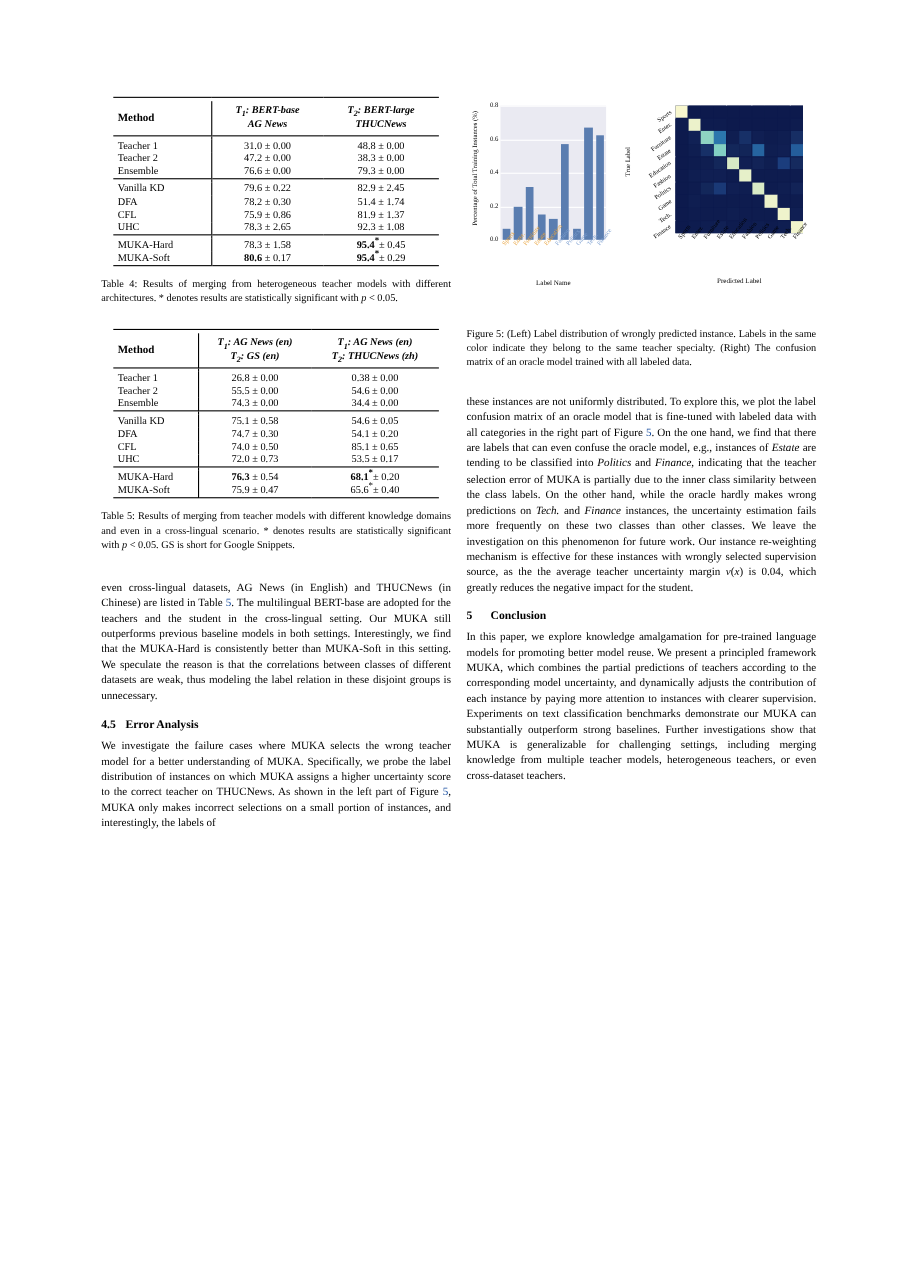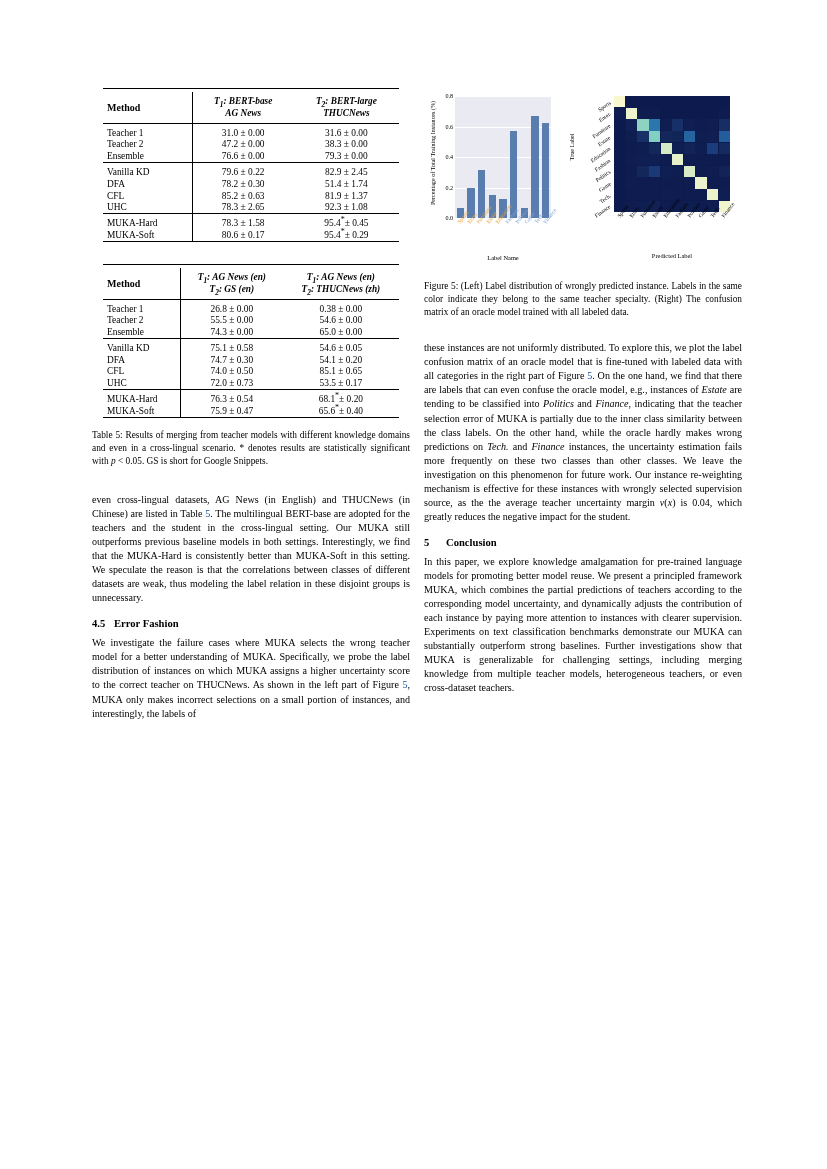--- a/index.html
+++ b/index.html
@@ -56,21 +56,21 @@
     font-weight: bold; font-size: 10px; text-align: left;
     padding-left: 4px !important; vertical-align: middle;
   }
   .hdr-col {
     font-weight: bold; font-style: italic; font-size: 9.3px;
     text-align: center; line-height: 12.4px; padding: 3px 2px 3px 2px !important;
   }
   .vline { border-left: 0.9px solid #000; }
   td.meth { text-align: left; padding: 0.9px 0 0.9px 4px !important; white-space: nowrap; }
   td.val  { text-align: center; padding: 0.9px 4px 0.9px 4px !important; white-space: nowrap; }
-  .bold { font-weight: normal; margin-top: 47px; }
+  .bold { font-weight: bold; margin-top: 47px; }
   sup.star { font-size: 8px; vertical-align: super; line-height: 0; }
   sub.t { font-size: 7.4px; vertical-align: sub; line-height: 0; font-style: italic; }
 
   
   .figure-wrap { position: relative; width: 318px; height: 180px; }
 
   
   .barchart { position: absolute; left: 0; top: 0; width: 150px; height: 180px; }
   .bc-ylabel {
     position: absolute; left: -53px; top: 62px; width: 124px;
@@ -149,21 +149,21 @@
                 <th class="hdr-col">T<sub class="t">2</sub>: BERT-large<br>THUCNews</th>
               </tr>
               <tr class="rule-mid">
                 <td></td>
                 <td class="vline"></td>
                 <td></td>
               </tr>
               <tr>
                 <td class="meth">Teacher 1</td>
                 <td class="val vline">31.0 ± 0.00</td>
-                <td class="val">31.6 ± 0.00</td>
+                <td class="val">48.8 ± 0.00</td>
               </tr>
               <tr>
                 <td class="meth">Teacher 2</td>
                 <td class="val vline">47.2 ± 0.00</td>
                 <td class="val">38.3 ± 0.00</td>
               </tr>
               <tr>
                 <td class="meth">Ensemble</td>
                 <td class="val vline">76.6 ± 0.00</td>
                 <td class="val">79.3 ± 0.00</td>
@@ -178,21 +178,21 @@
                 <td class="val vline">79.6 ± 0.22</td>
                 <td class="val">82.9 ± 2.45</td>
               </tr>
               <tr>
                 <td class="meth">DFA</td>
                 <td class="val vline">78.2 ± 0.30</td>
                 <td class="val">51.4 ± 1.74</td>
               </tr>
               <tr>
                 <td class="meth">CFL</td>
-                <td class="val vline">85.2 ± 0.63</td>
+                <td class="val vline">75.9 ± 0.86</td>
                 <td class="val">81.9 ± 1.37</td>
               </tr>
               <tr>
                 <td class="meth">UHC</td>
                 <td class="val vline">78.3 ± 2.65</td>
                 <td class="val">92.3 ± 1.08</td>
               </tr>
               <tr class="rule-mid">
                 <td></td>
                 <td class="vline"></td>
@@ -206,20 +206,26 @@
               <tr>
                 <td class="meth">MUKA-Soft</td>
                 <td class="val vline"><span class="bold">80.6</span> ± 0.17</td>
                 <td class="val"><span class="bold">95.4<sup class="star">*</sup></span>± 0.29</td>
               </tr>
               <tr class="rule-bot">
                 <td colspan="3"></td>
               </tr>
             </tbody>
           </table>
+      <p class="caption">
+        <span class="lead">Table 4:</span>
+        <span> Results of merging from heterogeneous
+        teacher models with different architectures. * denotes
+        results are statistically significant with <span class="it">p</span> &lt; 0.05.</span>
+      </p>
     </div>
 
     <div style="height:20px"></div>
 
     <div>
       <table class="res" id="tbl5">
             <tbody>
               <tr class="rule-top">
                 <td colspan="3"></td>
               </tr>
@@ -239,21 +245,21 @@
                 <td class="val">0.38 ± 0.00</td>
               </tr>
               <tr>
                 <td class="meth">Teacher 2</td>
                 <td class="val vline">55.5 ± 0.00</td>
                 <td class="val">54.6 ± 0.00</td>
               </tr>
               <tr>
                 <td class="meth">Ensemble</td>
                 <td class="val vline">74.3 ± 0.00</td>
-                <td class="val">65.0 ± 0.00</td>
+                <td class="val">34.4 ± 0.00</td>
               </tr>
               <tr class="rule-mid">
                 <td></td>
                 <td class="vline"></td>
                 <td></td>
               </tr>
               <tr>
                 <td class="meth">Vanilla KD</td>
                 <td class="val vline">75.1 ± 0.58</td>
                 <td class="val">54.6 ± 0.05</td>
@@ -308,21 +314,21 @@
       cross-lingual datasets, AG News (in English) and THUCNews (in Chinese) are listed
       in Table <span class="cite">5</span>.
       The multilingual BERT-base are adopted for the teachers and the student in the
       cross-lingual setting. Our MUKA still outperforms previous baseline models in both
       settings. Interestingly, we find that the MUKA-Hard is consistently better than
       MUKA-Soft in this setting. We speculate the reason is that the correlations between
       classes of different datasets are weak, thus modeling the label relation in these
       disjoint groups is unnecessary.</p>
 
     <h3 class="sec">
-      <span class="num">4.5</span><span>Error Fashion</span>
+      <span class="num">4.5</span><span>Error Analysis</span>
     </h3>
 
     <p class="body">We
       investigate the failure cases where MUKA selects the wrong teacher model for a better
       understanding of MUKA. Specifically, we probe the label distribution of instances on
       which MUKA assigns a higher uncertainty score to the correct teacher on THUCNews. As
       shown in the left part of Figure <span class="cite">5</span>, MUKA only makes incorrect selections on a small
       portion of instances, and interestingly, the labels of</p>
   </div>
 
@@ -495,21 +501,21 @@
               <div class="cm-collabel" style="left: 60px; top: 1px;">Fashion</div>
               <div class="cm-collabel" style="left: 71.6px; top: 1px;">Politics</div>
               <div class="cm-collabel" style="left: 83.2px; top: 1px;">Game</div>
               <div class="cm-collabel" style="left: 94.8px; top: 1px;">Tech.</div>
               <div class="cm-collabel" style="left: 106.4px; top: 1px;">Finance</div>
             </div>
         <div class="cm-xlabel">Predicted Label</div>
       </div>
     </div>
 
-    <p class="caption" style="margin-top:12px">
+    <p class="caption" style="margin-top:30px">
       <span class="lead">Figure 5:</span>
       <span> (Left) Label distribution of wrongly predicted
       instance. Labels in the same color indicate they belong to the same teacher specialty.
       (Right) The confusion matrix of an oracle model trained with all labeled data.</span>
     </p>
 
     <div style="height:22px"></div>
 
     <p class="body">these
       instances are not uniformly distributed. To explore this, we plot the label confusion

